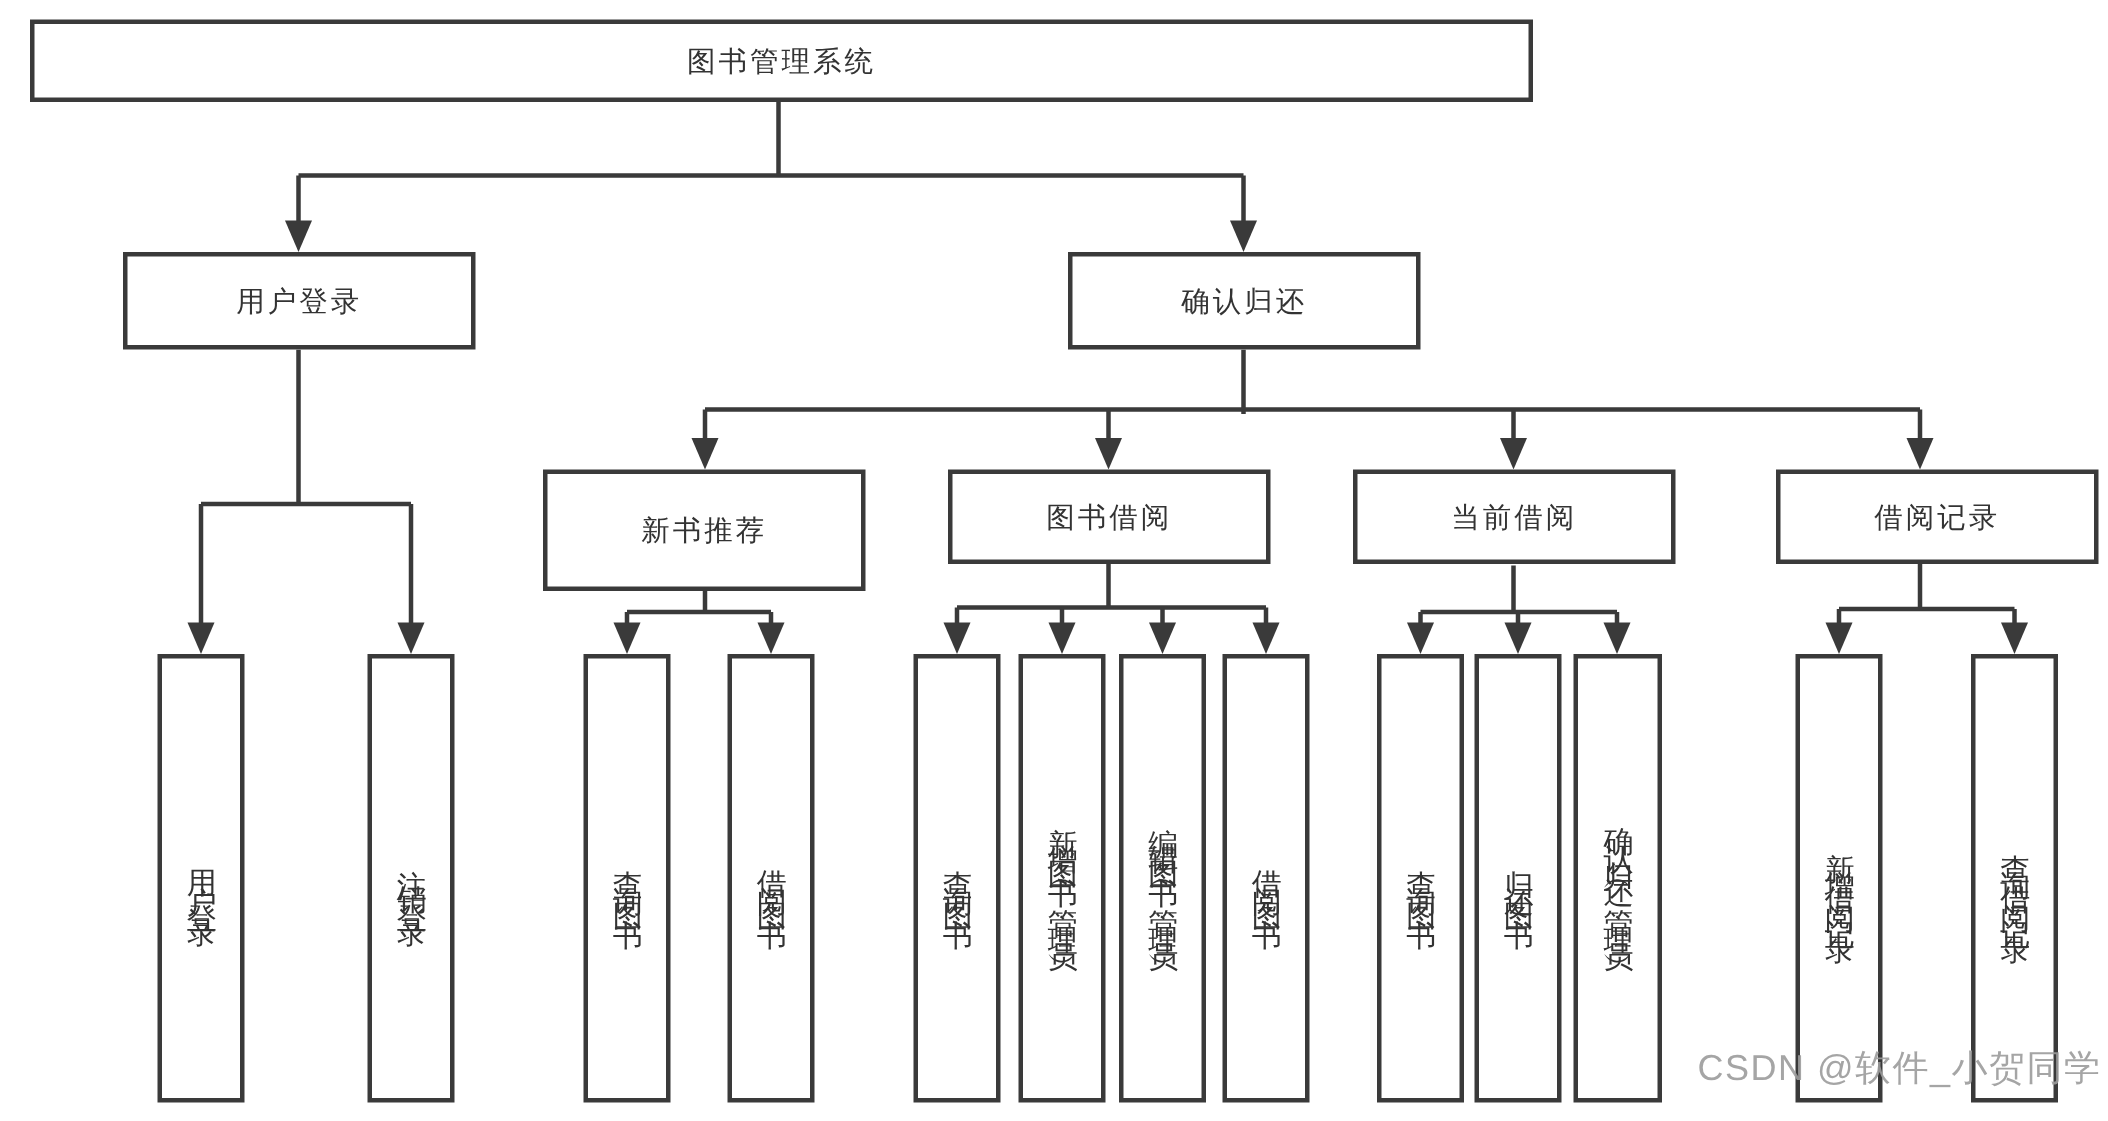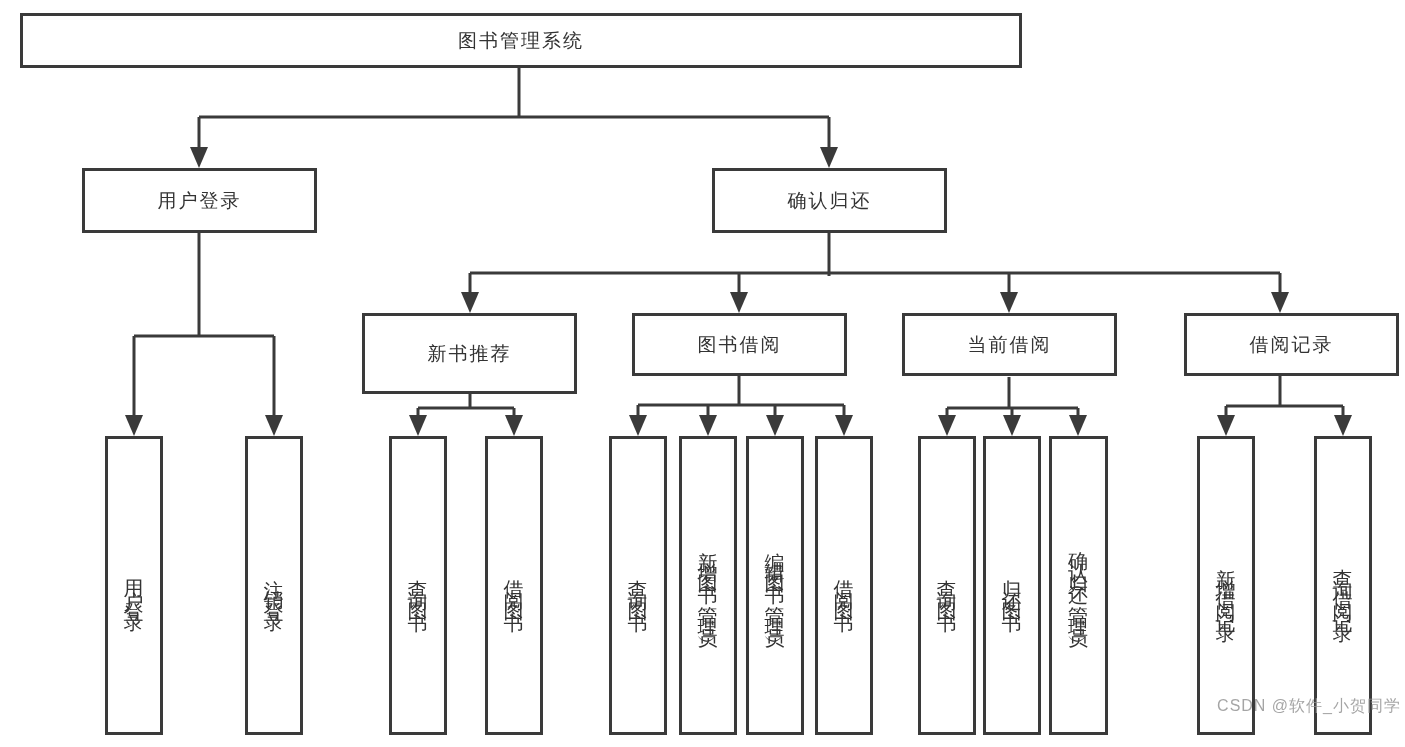--- a/index.html
+++ b/index.html
@@ -33,21 +33,21 @@
     text-orientation:mixed;
     font-size:20px;
     letter-spacing:11px;
     line-height:1;
   }
   #watermark{
     position:absolute;
     right:4px;
     top:696px;
     z-index:5;
-    font-size:16px;
+    font-size:24px;
     letter-spacing:1px;
     color:#9c9c9c;
     opacity:.9;
     white-space:nowrap;
     text-align:center;
   }
 </style>
 </head>
 <body>
 

